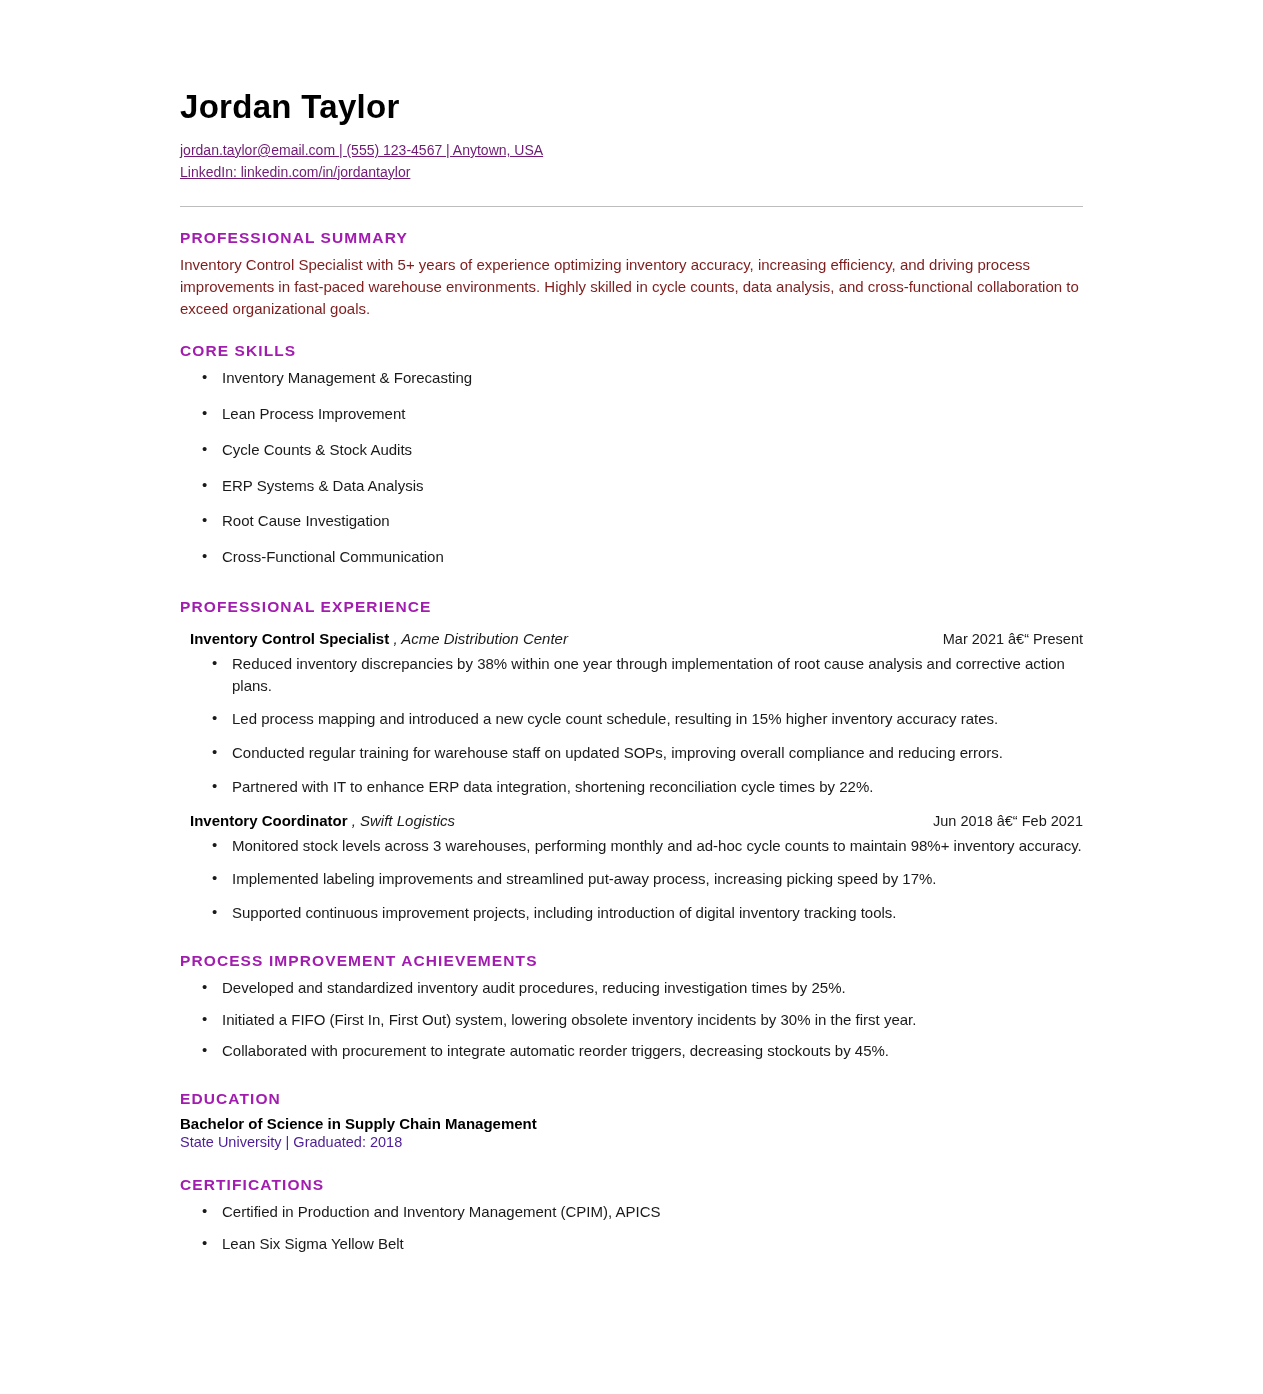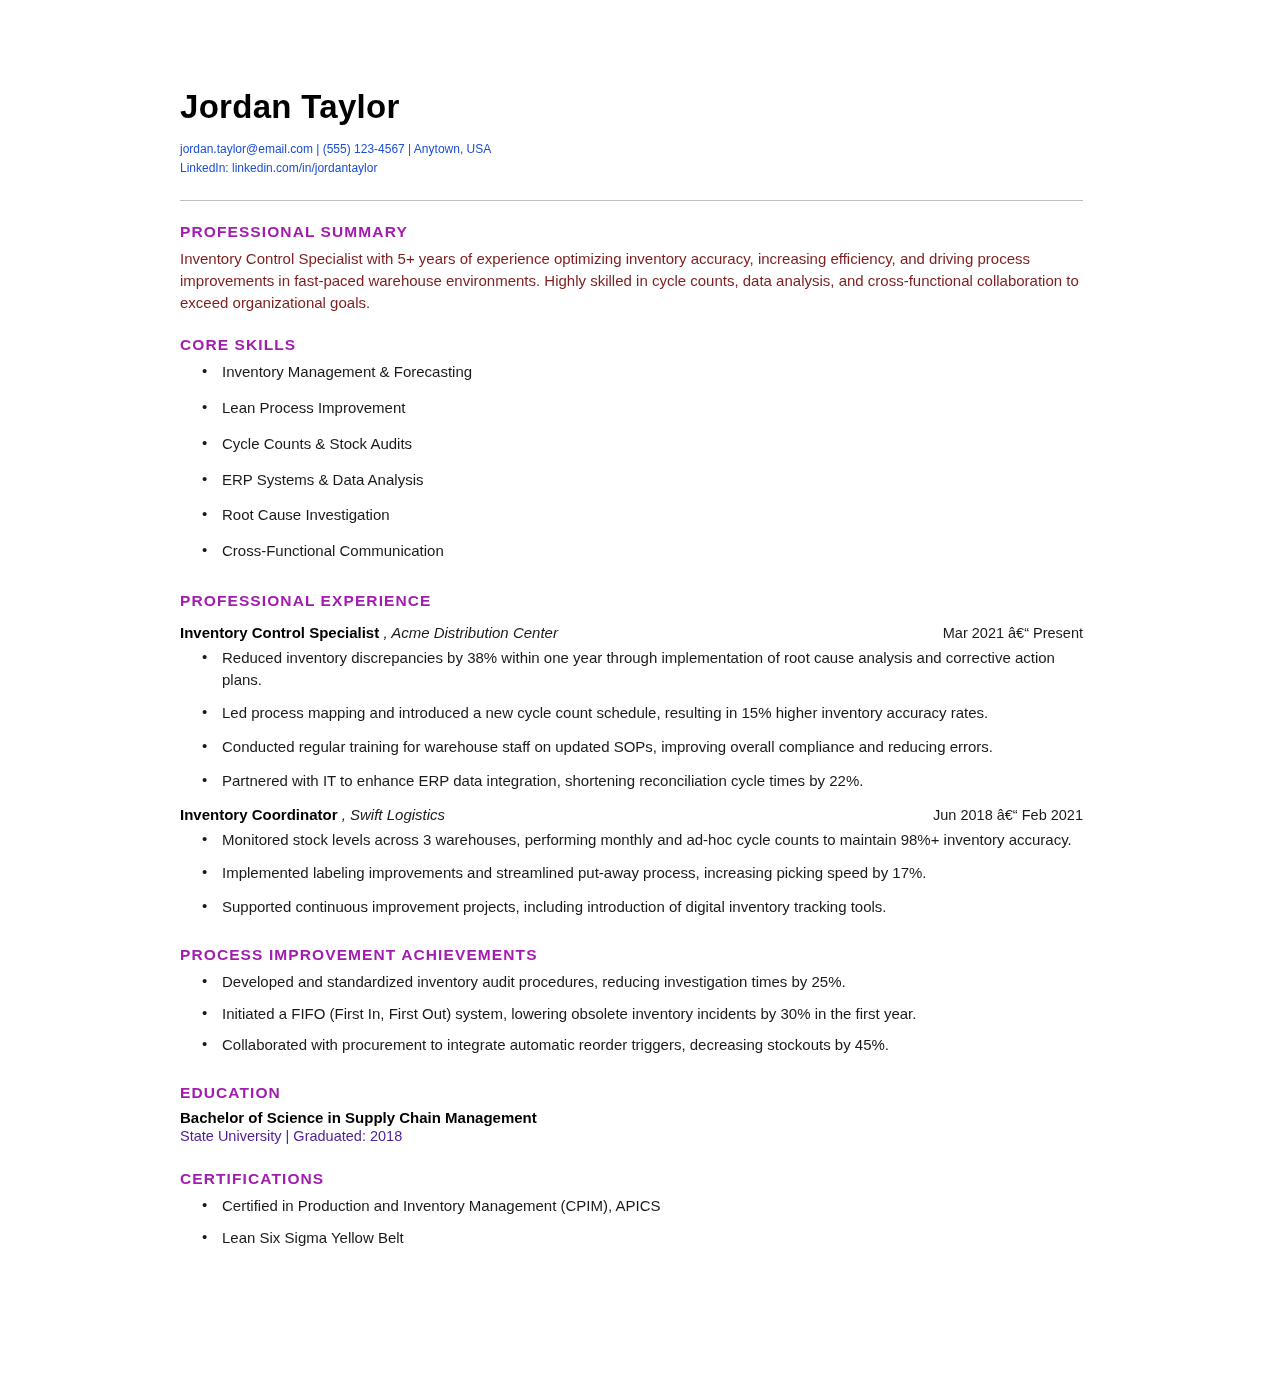--- a/index.html
+++ b/index.html
@@ -25,23 +25,24 @@
   }
   .name {
     font-size: 33px;
     font-weight: bold;
     letter-spacing: 0.3px;
     margin: 0 0 14px 0;
     line-height: 1.15;
     color: #000000;
   }
   .contact-line {
-    font-size: 12px;
+    font-size: 14px;
     line-height: 1.55;
-    color: #1d4ed8;
+    color: #701a75;
+    text-decoration: underline;
   }
   .header-rule {
     border: none;
     border-top: 1px solid #bdbdbd;
     margin: 23px 0 0 0;
   }
   .section {
     margin-top: 22px;
   }
   .section-title {
@@ -76,20 +77,21 @@
     left: -20px;
     top: -1px;
     font-size: 15px;
     color: #1a1a1a;
   }
   ul.bullets.tight li {
     margin-bottom: 10px;
   }
   .job {
     margin-top: 14px;
+    margin-left: 10px;
   }
   .job-header {
     display: flex;
     justify-content: space-between;
     align-items: baseline;
     font-size: 15px;
   }
   .job-left {
     white-space: nowrap;
   }

